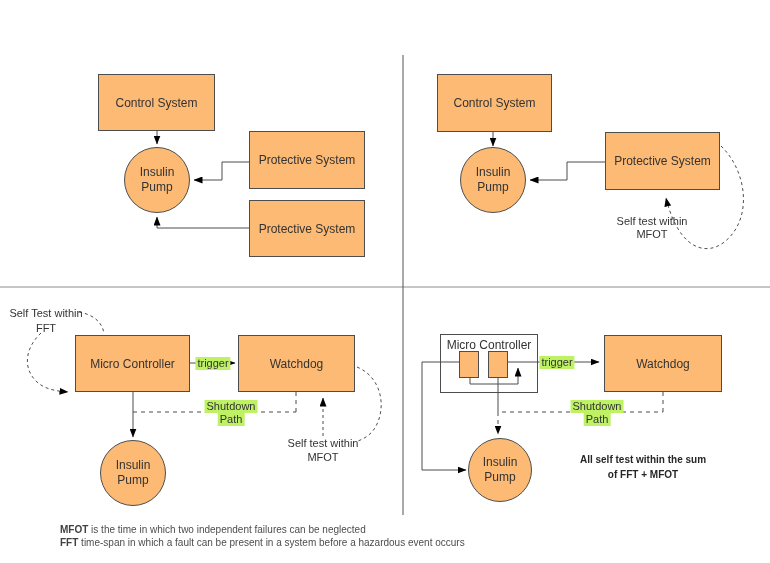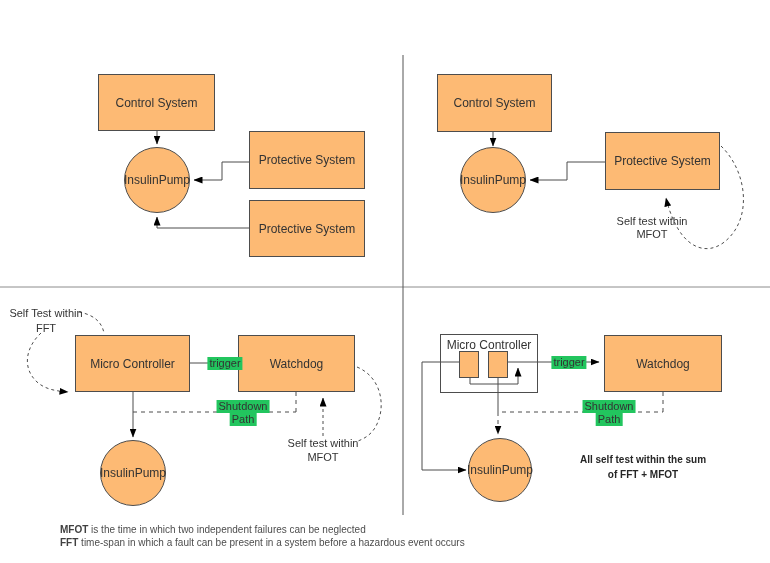--- a/index.html
+++ b/index.html
@@ -7,24 +7,24 @@
          font-family:"Liberation Sans", sans-serif; }
   .stage { position:absolute; left:0; top:0; width:770px; height:563px; }
   .title { position:absolute; left:0; top:10px; width:770px; text-align:center;
            font-size:21px; font-weight:bold; color:#000; letter-spacing:0.2px; z-index:3; }
   svg.wires { position:absolute; left:0; top:0; z-index:1; }
   .box { position:absolute; box-sizing:border-box; border:1px solid #4d4d4d; background:#fdba74;
          display:flex; align-items:center; justify-content:center; text-align:center;
          font-size:12px; color:#333; z-index:2; }
   .box.transparent { background:transparent; align-items:flex-start; }
   .box.transparent .toplabel { margin-top:3px; }
-  .circle { border-radius:50%; line-height:15px; }
+  .circle { border-radius:50%; flex-direction:column; line-height:15px; }
   .lbl { position:absolute; z-index:3; color:#333; text-align:center; font-size:11px;
          line-height:13px; transform:translateX(-50%); white-space:nowrap; }
-  .lbl.bg { background:#22c55e; padding:0 2px;margin-left:12px; }
+  .lbl.bg { background:#bef264; padding:0 2px; }
   .lbl.bold { font-weight:bold; font-size:10px; color:#262626; }
   .footnotes { position:absolute; left:60px; top:523px; z-index:3; font-size:10px;
                line-height:13px; color:#4d4d4d; white-space:nowrap; }
   .footnotes b { font-weight:bold; color:#404040; }
 </style>
 </head>
 <body>
 
 <div class="stage">
 

